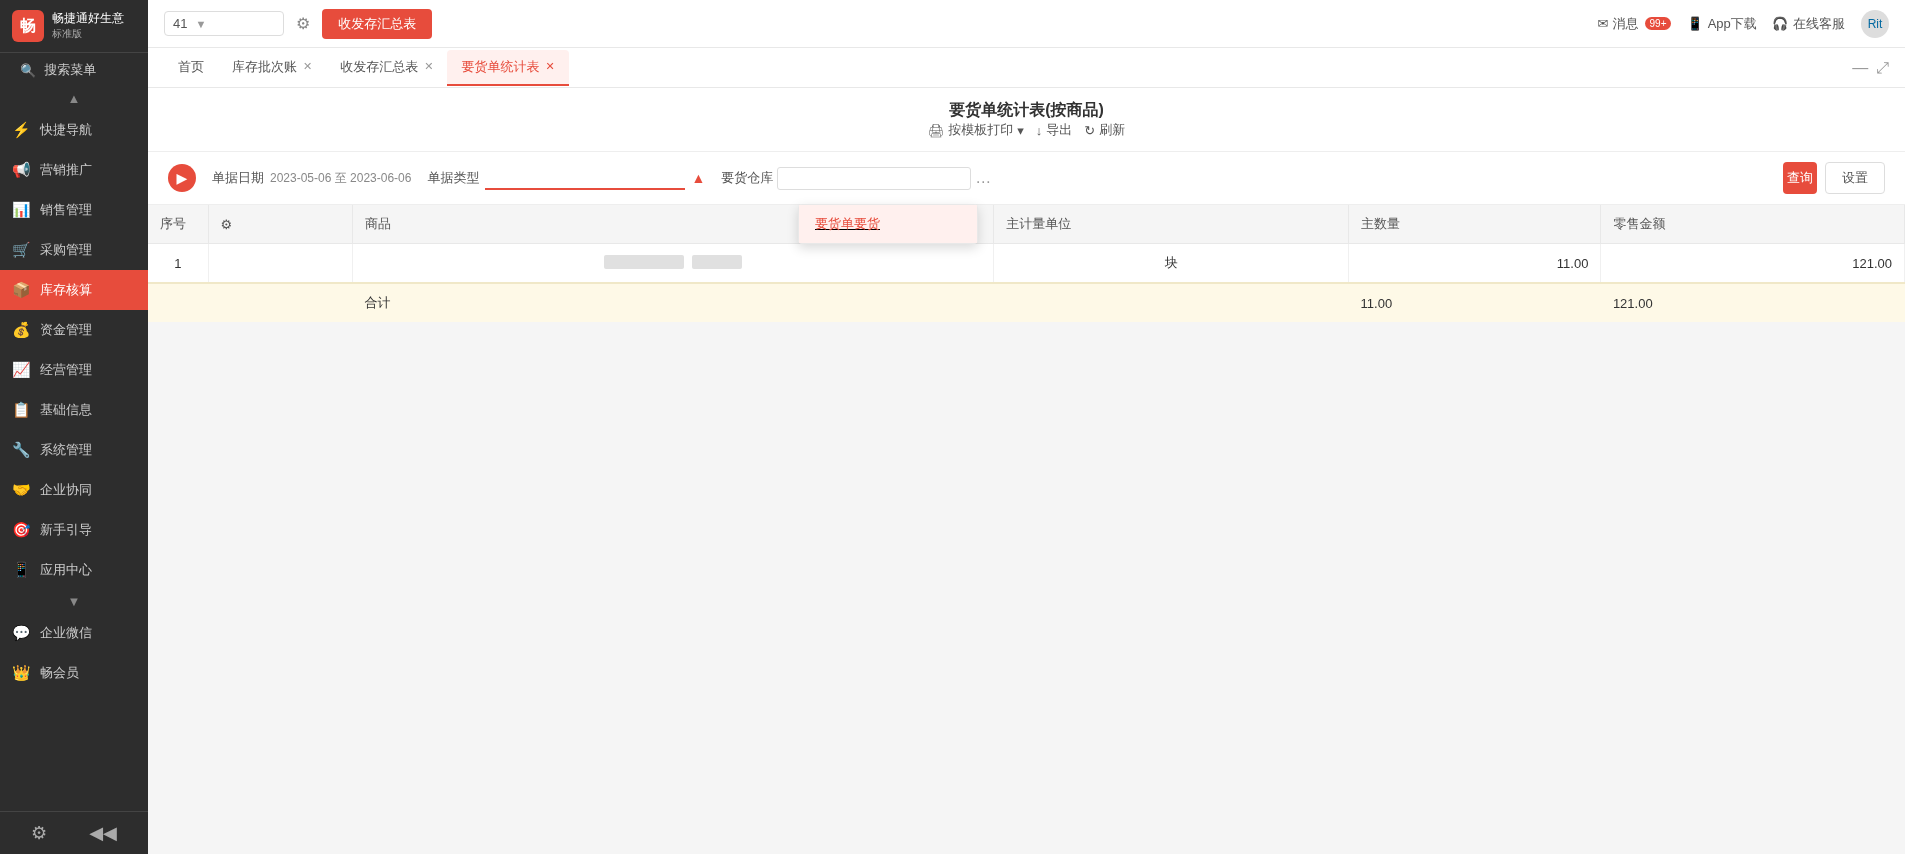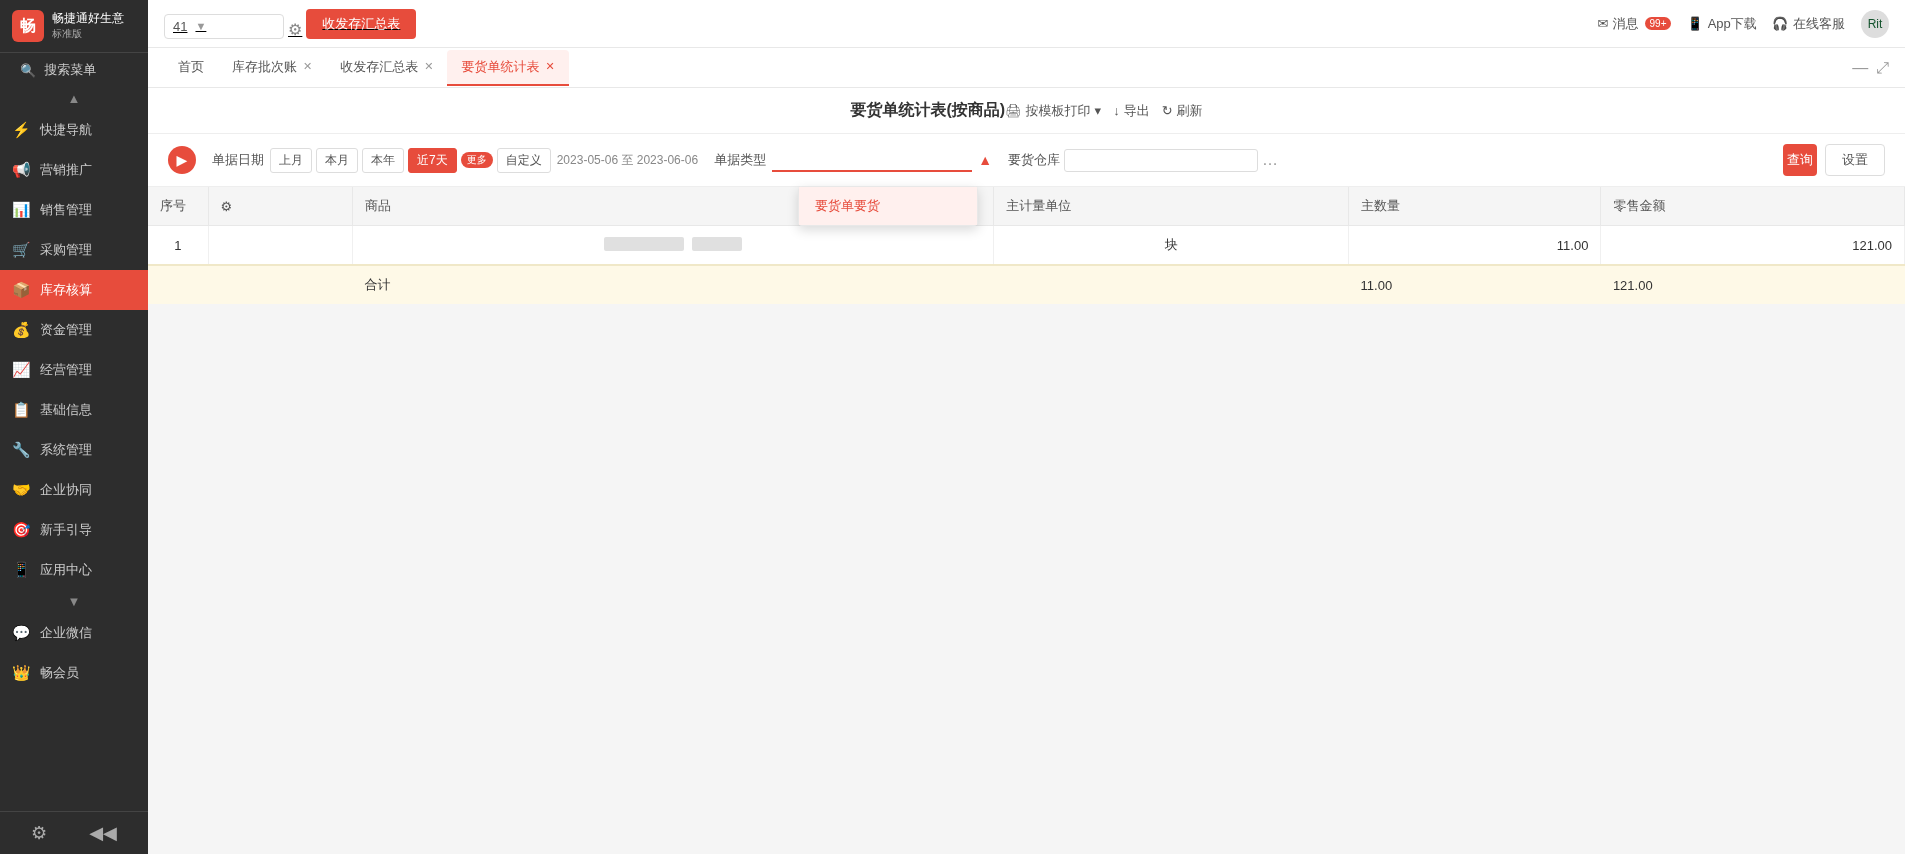--- a/index.html
+++ b/index.html
@@ -93,23 +93,22 @@
       height: 48px;
       display: flex;
       align-items: center;
       padding: 0 16px;
       border-bottom: 1px solid #e8e8e8;
       justify-content: space-between;
       flex-shrink: 0;
     }
     .topbar-left {
       display: flex;
-      align-items: flex-end;
-      gap: 4px;
-      text-decoration: underline;
+      align-items: center;
+      gap: 12px;
     }
     .topbar-selector {
       display: flex;
       align-items: center;
       border: 1px solid #ddd;
       border-radius: 4px;
       padding: 4px 8px;
       cursor: pointer;
       font-size: 13px;
       color: #555;
@@ -148,21 +147,21 @@
       margin-left: 2px;
     }
     .avatar {
       width: 28px;
       height: 28px;
       background: #ddd;
       border-radius: 50%;
       display: flex;
       align-items: center;
       justify-content: center;
-      color: #14532d;
+      color: #0369a1;
       font-size: 12px;
     }
 
     
     .tabs-bar {
       background: #fff;
       display: flex;
       align-items: center;
       border-bottom: 1px solid #e8e8e8;
       padding: 0 16px;
@@ -208,22 +207,23 @@
       overflow-y: auto;
       position: relative;
     }
 
     
     .page-header {
       background: #fff;
       padding: 12px 32px;
       display: flex;
       align-items: center;
-      justify-content: center;
+      justify-content: flex-end;
       border-bottom: 1px solid #eee;
+      flex-direction: column;
     }
     .page-title { font-size: 16px; font-weight: bold; color: #333; }
     .page-actions {
       display: flex;
       align-items: center;
       gap: 12px;
       font-size: 13px;
       color: #555;
     }
     .page-actions .action-item {
@@ -369,20 +369,21 @@
     .dropdown-overlay {
       position: absolute;
       top: 52px;
       left: 650px;
       background: #fff;
       border: 1px solid #e8e8e8;
       border-radius: 4px;
       box-shadow: 0 4px 12px rgba(0,0,0,0.15);
       z-index: 100;
       min-width: 180px;
+      text-decoration: underline;
     }
     .dropdown-item {
       padding: 10px 16px;
       cursor: pointer;
       font-size: 13px;
       color: #333;
     }
     .dropdown-item.selected { background: #fff0ee; color: #e74c3c; }
 
     
@@ -609,28 +610,20 @@
           <span>↻</span>
           <span>刷新</span>
         </div>
       </div>
     </div>
 
     <div class="filter-bar">
       <div class="filter-expand-btn">▶</div>
       <div class="filter-group">
         <span class="filter-label">单据日期</span>
-        <div class="filter-date-btns">
-          <button class="date-btn">上月</button>
-          <button class="date-btn">本月</button>
-          <button class="date-btn">本年</button>
-          <button class="date-btn recent">近7天</button>
-          <span class="date-more-badge">更多</span>
-          <button class="date-custom-btn">自定义</button>
-        </div>
         <span class="date-range-text">2023-05-06 至 2023-06-06</span>
       </div>
       <div class="filter-type-group">
         <span class="filter-label">单据类型</span>
         <input class="filter-type-input" type="text" style="">
         <span class="filter-type-arrow">▲</span>
       </div>
       <div class="filter-warehouse-group">
         <span class="filter-label">要货仓库</span>
         <input class="filter-warehouse-input" type="text" style="">

